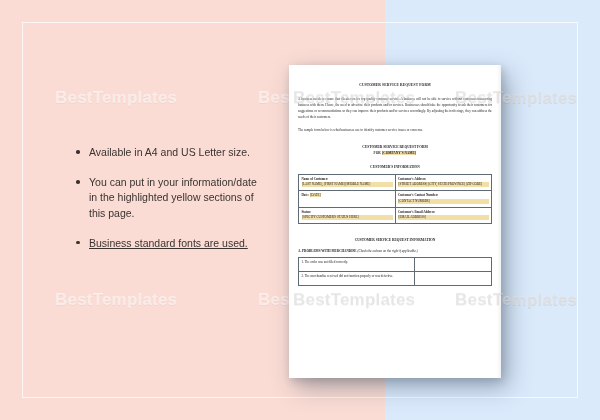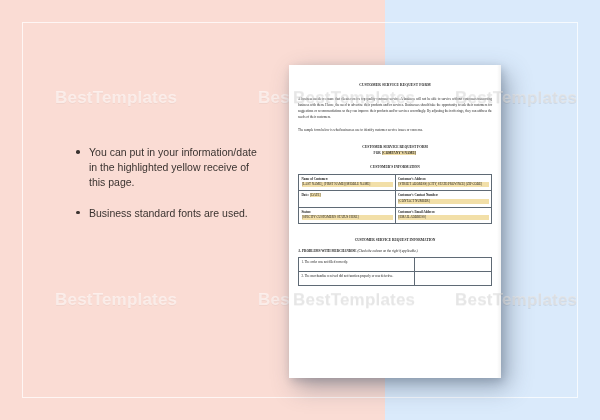--- a/index.html
+++ b/index.html
@@ -73,21 +73,21 @@
   }
   .feature-item {
     position: relative;
     padding-left: 13px;
     margin-bottom: 15px;
     font-size: 10.5px;
     line-height: 1.45;
     color: #3a3330;
     font-family: "Liberation Sans", sans-serif;
   }
-  .feature-item:last-child { margin-bottom: 0; }
+  .feature-item:last-child { margin-bottom: 0; text-decoration: underline; }
   .feature-item::before {
     content: "";
     position: absolute;
     left: 0;
     top: 5px;
     width: 3.5px;
     height: 3.5px;
     border-radius: 50%;
     background: #3a3330;
   }
@@ -235,21 +235,22 @@
   <div class="inset-frame"></div>
 
   <div class="watermark wm-a">BestTemplates</div>
   <div class="watermark wm-b">BestTemplates</div>
   <div class="watermark wm-c">BestTemplates</div>
   <div class="watermark wm-d">BestTemplates</div>
   <div class="watermark wm-e">BestTemplates</div>
   <div class="watermark wm-f">BestTemplates</div>
 
   <div class="features">
-    <div class="feature-item">You can put in your information/date in the highlighted yellow receive of this page.</div>
+    <div class="feature-item">Available in A4 and US Letter size.</div>
+    <div class="feature-item">You can put in your information/date in the highlighted yellow sections of this page.</div>
     <div class="feature-item">Business standard fonts are used.</div>
   </div>
 
   <div class="doc-shadow"></div>
   <div class="doc">
     <div class="doc-edge"></div>
 
     <div class="doc-title">CUSTOMER SERVICE REQUEST FORM</div>
 
     <div class="doc-para">A business needs to ensure that clients receive top quality customer service. A business will not be able to survive without customers transacting business with them. Hence, the need to advertise their products and/or services. Businesses should take the opportunity to ask their customers for suggestions or recommendations so they can improve their products and/or services accordingly. By adjusting their offerings, they can address the needs of their customers.</div>

